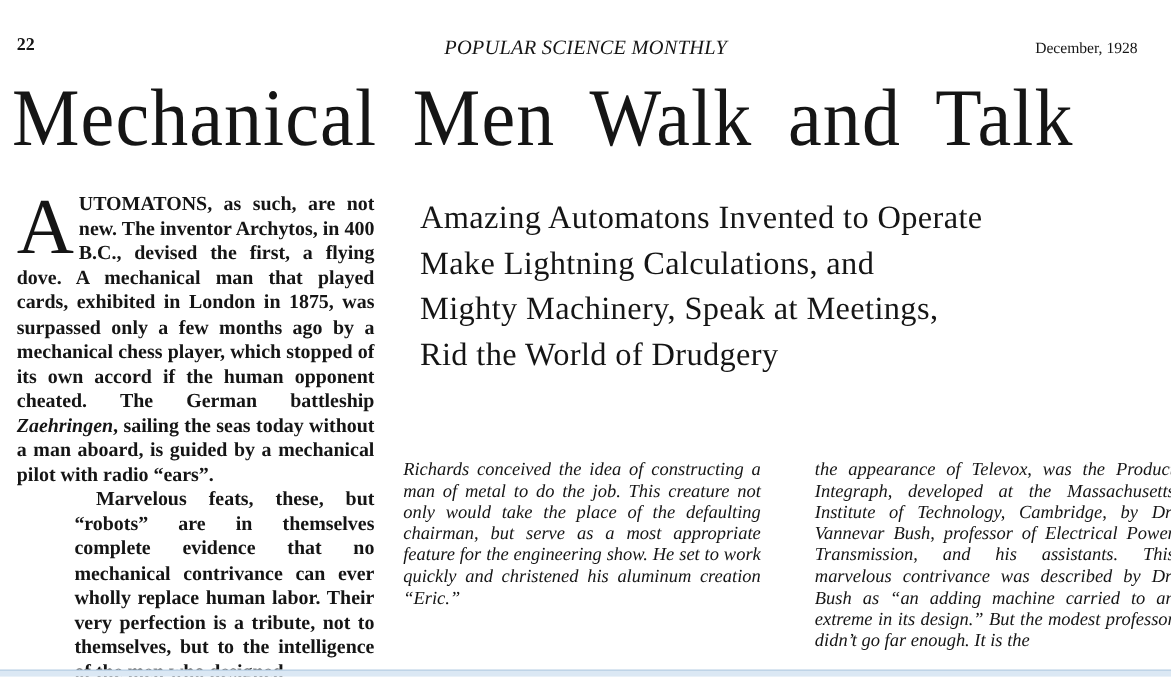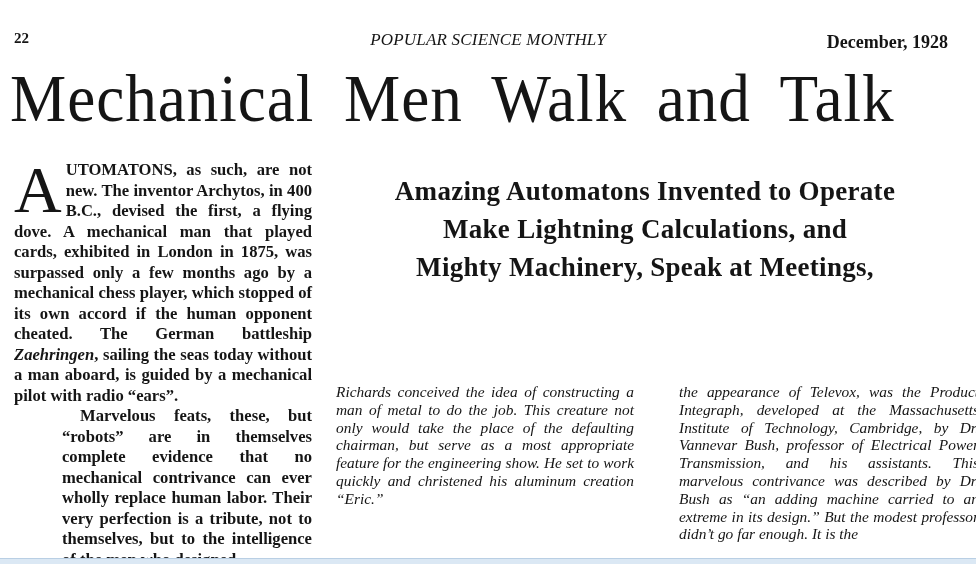--- a/index.html
+++ b/index.html
@@ -7,34 +7,34 @@
     width:976px; height:564px; overflow:hidden; background:#ffffff;
     position:relative; color:#151515;
     font-family: "Liberation Serif", "DejaVu Serif", serif;
   }
   .page { position:absolute; left:0; top:0; width:976px; height:564px; }
 
   .running-head { position:absolute; top:30px; left:0; width:976px; height:22px; }
   .page-num { position:absolute; left:14px; top:0; font-weight:bold; font-size:15px; }
   .mag-title { position:absolute; left:0; width:976px; text-align:center; top:0;
     font-style:italic; font-weight:normal; font-size:17px; letter-spacing:0.2px; }
-  .issue-date { position:absolute; right:28px; top:2px; font-weight:bold; font-size:18px; }
+  .issue-date { position:absolute; right:28px; top:2px; font-weight:normal; font-size:13px; }
 
   .headline { position:absolute; top:58px; left:10px; width:960px;
     font-size:68px; line-height:80px; white-space:nowrap; letter-spacing:1px;
     transform:scaleX(0.93); transform-origin:left top; word-spacing:14px; }
 
   .col-left { position:absolute; left:14px; top:160px; width:298px;
     font-weight:bold; font-size:16.6px; line-height:20.5px; text-align:justify; }
   .drop-cap { float:left; font-size:66px; line-height:52px; margin:4px 4px 0 0; font-weight:normal; }
   .col-left p { margin:0; }
   .col-left p.indent { text-indent:18px;margin-left:48px; }
 
-  .deck { position:absolute; left:350px; top:172px; width:590px; text-align:center;
-    font-size:27px; line-height:38px; letter-spacing:0.3px;font-weight:bold; }
+  .deck { position:absolute; left:350px; top:162px; width:590px; text-align:left;
+    font-size:27px; line-height:38px; letter-spacing:0.3px; }
 
   .byline { position:absolute; left:336px; top:336px; width:590px; text-align:center; font-size:21px; }
   .byline .by { font-style:italic; font-weight:bold; }
 
   .col-mid, .col-right { position:absolute; top:383px; font-size:15.4px; line-height:17.8px; text-align:justify; }
   .col-mid { left:336px; width:298px; }
   .col-right { left:652px; width:300px;margin-left:27px; }
   .col-mid p, .col-right p { margin:0;font-style:italic; }
   .col-mid p.indent { text-indent:14px; }
 
@@ -54,20 +54,21 @@
 
   <div class="col-left">
     <p><span class="drop-cap">A</span><span>UTOMATONS, as such, are not new. The inventor Archytos, in 400 B.C., devised the first, a flying dove. A mechanical man that played cards, exhibited in London in 1875, was surpassed only a few months ago by a mechanical chess player, which stopped of its own accord if the human opponent cheated. The German battleship </span><i>Zaehringen</i><span>, sailing the seas today without a man aboard, is guided by a mechanical pilot with radio “ears”.</span></p>
     <p class="indent">Marvelous feats, these, but “robots” are in themselves complete evidence that no mechanical contrivance can ever wholly replace human labor. Their very perfection is a tribute, not to themselves, but to the intelligence of the men who designed</p>
   </div>
 
   <div class="deck">
     <div>Amazing Automatons Invented to Operate</div>
     <div>Make Lightning Calculations, and</div>
     <div>Mighty Machinery, Speak at Meetings,</div>
+    <div>Rid the World of Drudgery</div>
   </div>
 
 
   <div class="col-mid">
     <p>Richards conceived the idea of constructing a man of metal to do the job. This creature not only would take the place of the defaulting chairman, but serve as a most appropriate feature for the engineering show. He set to work quickly and christened his aluminum creation “Eric.”</p>
   </div>
 
   <div class="col-right">
     <p>the appearance of Televox, was the Product Integraph, developed at the Massachusetts Institute of Technology, Cambridge, by Dr. Vannevar Bush, professor of Electrical Power Transmission, and his assistants. This marvelous contrivance was described by Dr. Bush as “an adding machine carried to an extreme in its design.” But the modest professor didn’t go far enough. It is the</p>
   </div>

